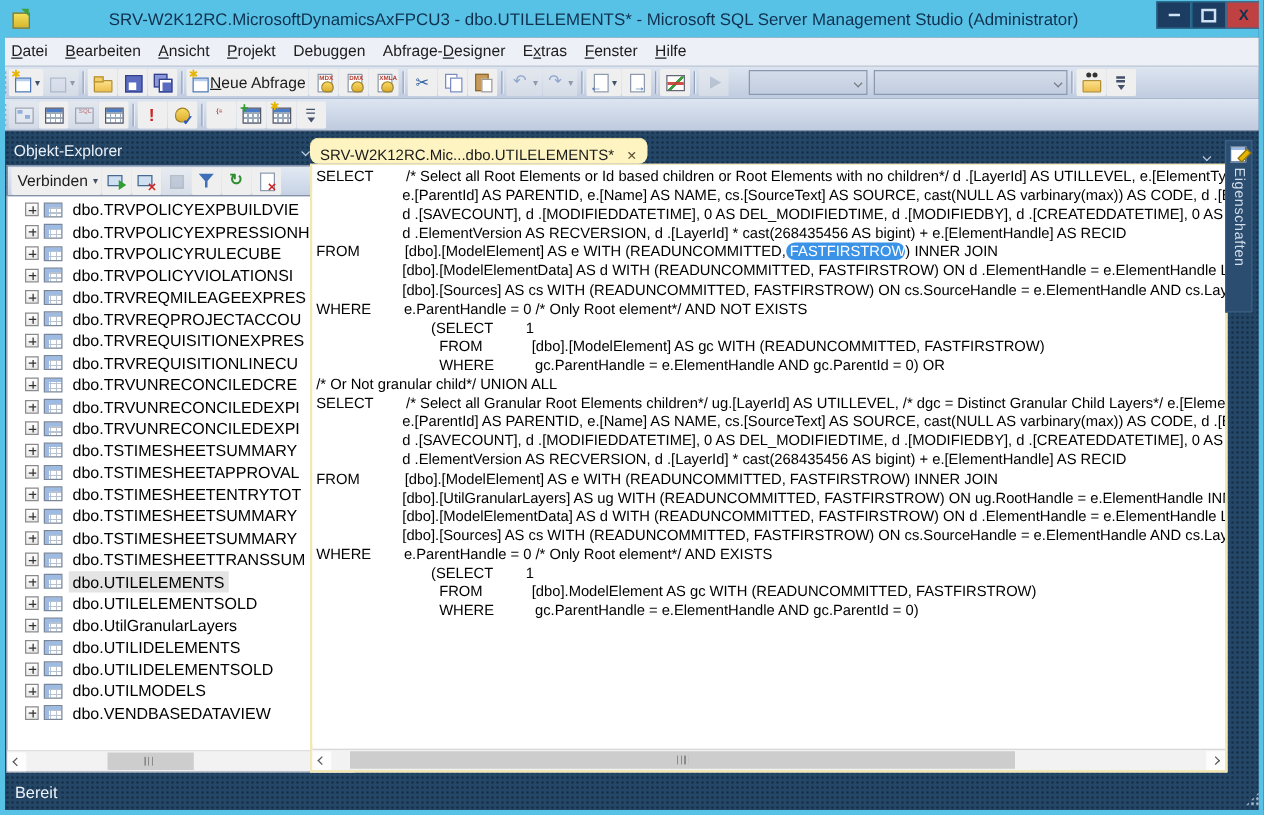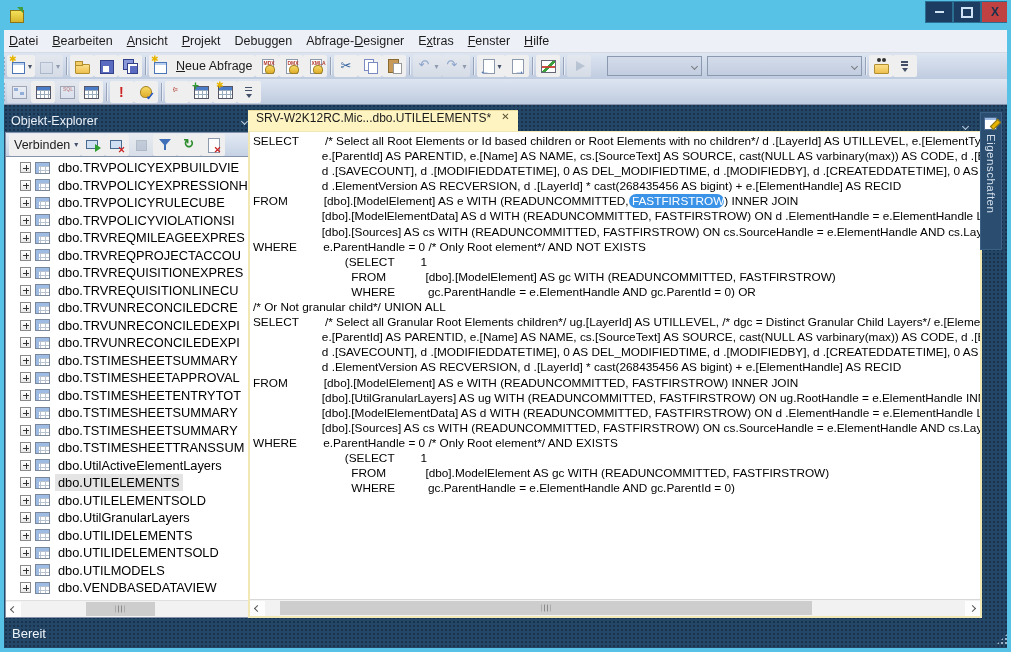--- a/index.html
+++ b/index.html
@@ -26,21 +26,21 @@
   .menu-item{padding:3px 7px;font-size:12.5px;color:#1c1c1c;white-space:nowrap;}
   .menu-item u{text-decoration:underline;}
   
   .toolbar{position:absolute;left:-4px;width:1011px;height:26px;background:linear-gradient(#dde5f1,#bfcbdf);display:flex;align-items:center;}
   .toolbar.row1{top:53px;}
   .toolbar.row2{top:79px;border-bottom:1px solid #8593aa;}
   .grip{width:8px;height:18px;margin:0 2px;background:repeating-linear-gradient(#9aa6ba 0 2px,transparent 2px 4px);width:3px;}
   .tbtn{height:22px;min-width:24px;display:flex;align-items:center;justify-content:center;padding:0 2px;border:1px solid transparent;border-radius:2px;}
   .tbtn .dd{font-size:8px;color:#44506a;margin-left:2px;}
   .tbtn.disabled{opacity:.45;}
-  .tlabel{font-size:12.5px;color:#1c1c1c;margin-left:8px;white-space:nowrap;}
+  .tlabel{font-size:12.5px;color:#1c1c1c;margin-left:0;white-space:nowrap;}
   .tlabel u{text-decoration:underline;}
   .tsep{width:1px;height:18px;background:#97a3b8;margin:0 3px;box-shadow:1px 0 0 #e8edf5;}
   .combo{height:20px;background:linear-gradient(#d4dcea,#c2cde0);border:1px solid #8b99b0;display:flex;align-items:center;justify-content:flex-end;padding-right:4px;}
   .combo.small{width:95px;margin-left:16px;}
   .combo.large{width:155px;margin-left:5px;}
   .combo .chev.down{opacity:.7;}
   
   .i{display:inline-block;width:16px;height:16px;position:relative;flex:none;}
   .i b{position:absolute;font-weight:bold;font-style:normal;}
   
@@ -129,21 +129,21 @@
   .sb .track{position:relative;flex:1;align-self:stretch;}
   .sb .thumb{position:absolute;background:#cdcdcd;}
   .sb .thumb .gripmark{position:absolute;left:50%;top:50%;transform:translate(-50%,-50%);width:9px;height:7px;background:repeating-linear-gradient(90deg,#8a8a8a 0 1px,transparent 1px 3px);}
   .oe-vscroll{right:0;top:0;width:15px;height:calc(100% - 17px);flex-direction:column;border-left:1px solid #e0e0e0;}
   .oe-vscroll .thumb{left:1px;right:1px;top:58%;height:40%;}
   .oe-hscroll{left:0;bottom:0;height:17px;width:calc(100% - 15px);border-top:1px solid #e0e0e0;}
   .oe-hscroll .thumb{top:1px;bottom:1px;left:28%;width:30%;}
   
   .editor-group{position:absolute;left:244px;top:110px;width:734px;height:508px;}
   .tabstrip{height:21px;display:flex;align-items:flex-end;position:relative;}
-  .tab{height:21px;background:#fdf4c2;color:#1b1b1b;font-size:12px;display:flex;align-items:flex-start;padding:0 8px;gap:10px;border-top:1px solid #e8dc9c;}
+  .tab{height:21px;background:#fdf4c2;color:#1b1b1b;font-size:12px;display:flex;align-items:flex-end;padding:0 8px;gap:10px;border-top:1px solid #e8dc9c;border-radius:7px;}
   .tab .close{font-size:10px;color:#5a5134;}
   .tab-dropdown{position:absolute;right:14px;top:5px;}
   .tab-dropdown .chev{border-color:#b9c9de;}
   .doc{position:absolute;left:0;top:21px;width:734px;height:487px;background:#fff;border:2px solid #f2e8b6;border-top-width:1px;}
   .code{position:absolute;left:0;top:0;right:0;bottom:21px;overflow:hidden;padding:2px 0 0 3px;background:#fff;}
   .code-line{white-space:pre;font-size:11.8px;line-height:15.1px;color:#000;}
   .code-line .seltext{background:#3b93e8;color:#fff;border-radius:7px;}
   .ed-hscroll{left:0;bottom:0;width:100%;height:17px;border-top:1px solid #d8d8d8;}
   .ed-hscroll .thumb{top:1px;bottom:1px;left:15px;width:76%;}
   
@@ -156,20 +156,21 @@
   .statusbar{position:absolute;left:-4px;bottom:0;width:1011px;height:30px;display:flex;align-items:center;color:#eef3f9;font-size:13px;padding-left:12px;}
   .resize-grip{position:absolute;right:3px;bottom:3px;width:12px;height:12px;background:radial-gradient(circle,#9fb2c8 1px,transparent 1.3px);background-size:4px 4px;background-position:bottom right;clip-path:polygon(100% 0,100% 100%,0 100%);}
 </style>
 </head>
 <body>
 
 <div class="window">
 
   <div class="titlebar">
     <span class="app-icon"></span>
+    <span class="title-text">SRV-W2K12RC.MicrosoftDynamicsAxFPCU3 - dbo.UTILELEMENTS* - Microsoft SQL Server Management Studio (Administrator)</span>
     <span class="win-controls">
       <span class="win-btn minimize"></span>
       <span class="win-btn maximize"></span>
       <span class="win-btn close"></span>
     </span>
   </div>
 
   <div class="menubar" id="menubar">
       <span class="menu-item"><u>D</u>atei</span>
       <span class="menu-item"><u>B</u>earbeiten</span>
@@ -423,25 +424,20 @@
           </div>
           <div class="trow">
             <span class="expander"></span>
             <span class="table-icon"></span>
             <span class="lbl">dbo.TSTIMESHEETSUMMARY</span>
           </div>
           <div class="trow">
             <span class="expander"></span>
             <span class="table-icon"></span>
             <span class="lbl">dbo.TSTIMESHEETTRANSSUM</span>
-          </div>
-          <div class="trow">
-            <span class="expander"></span>
-            <span class="table-icon"></span>
-            <span class="lbl">dbo.UtilActiveElementLayers</span>
           </div>
           <div class="trow sel">
             <span class="expander"></span>
             <span class="table-icon"></span>
             <span class="lbl">dbo.UTILELEMENTS</span>
           </div>
           <div class="trow">
             <span class="expander"></span>
             <span class="table-icon"></span>
             <span class="lbl">dbo.UTILELEMENTSOLD</span>

